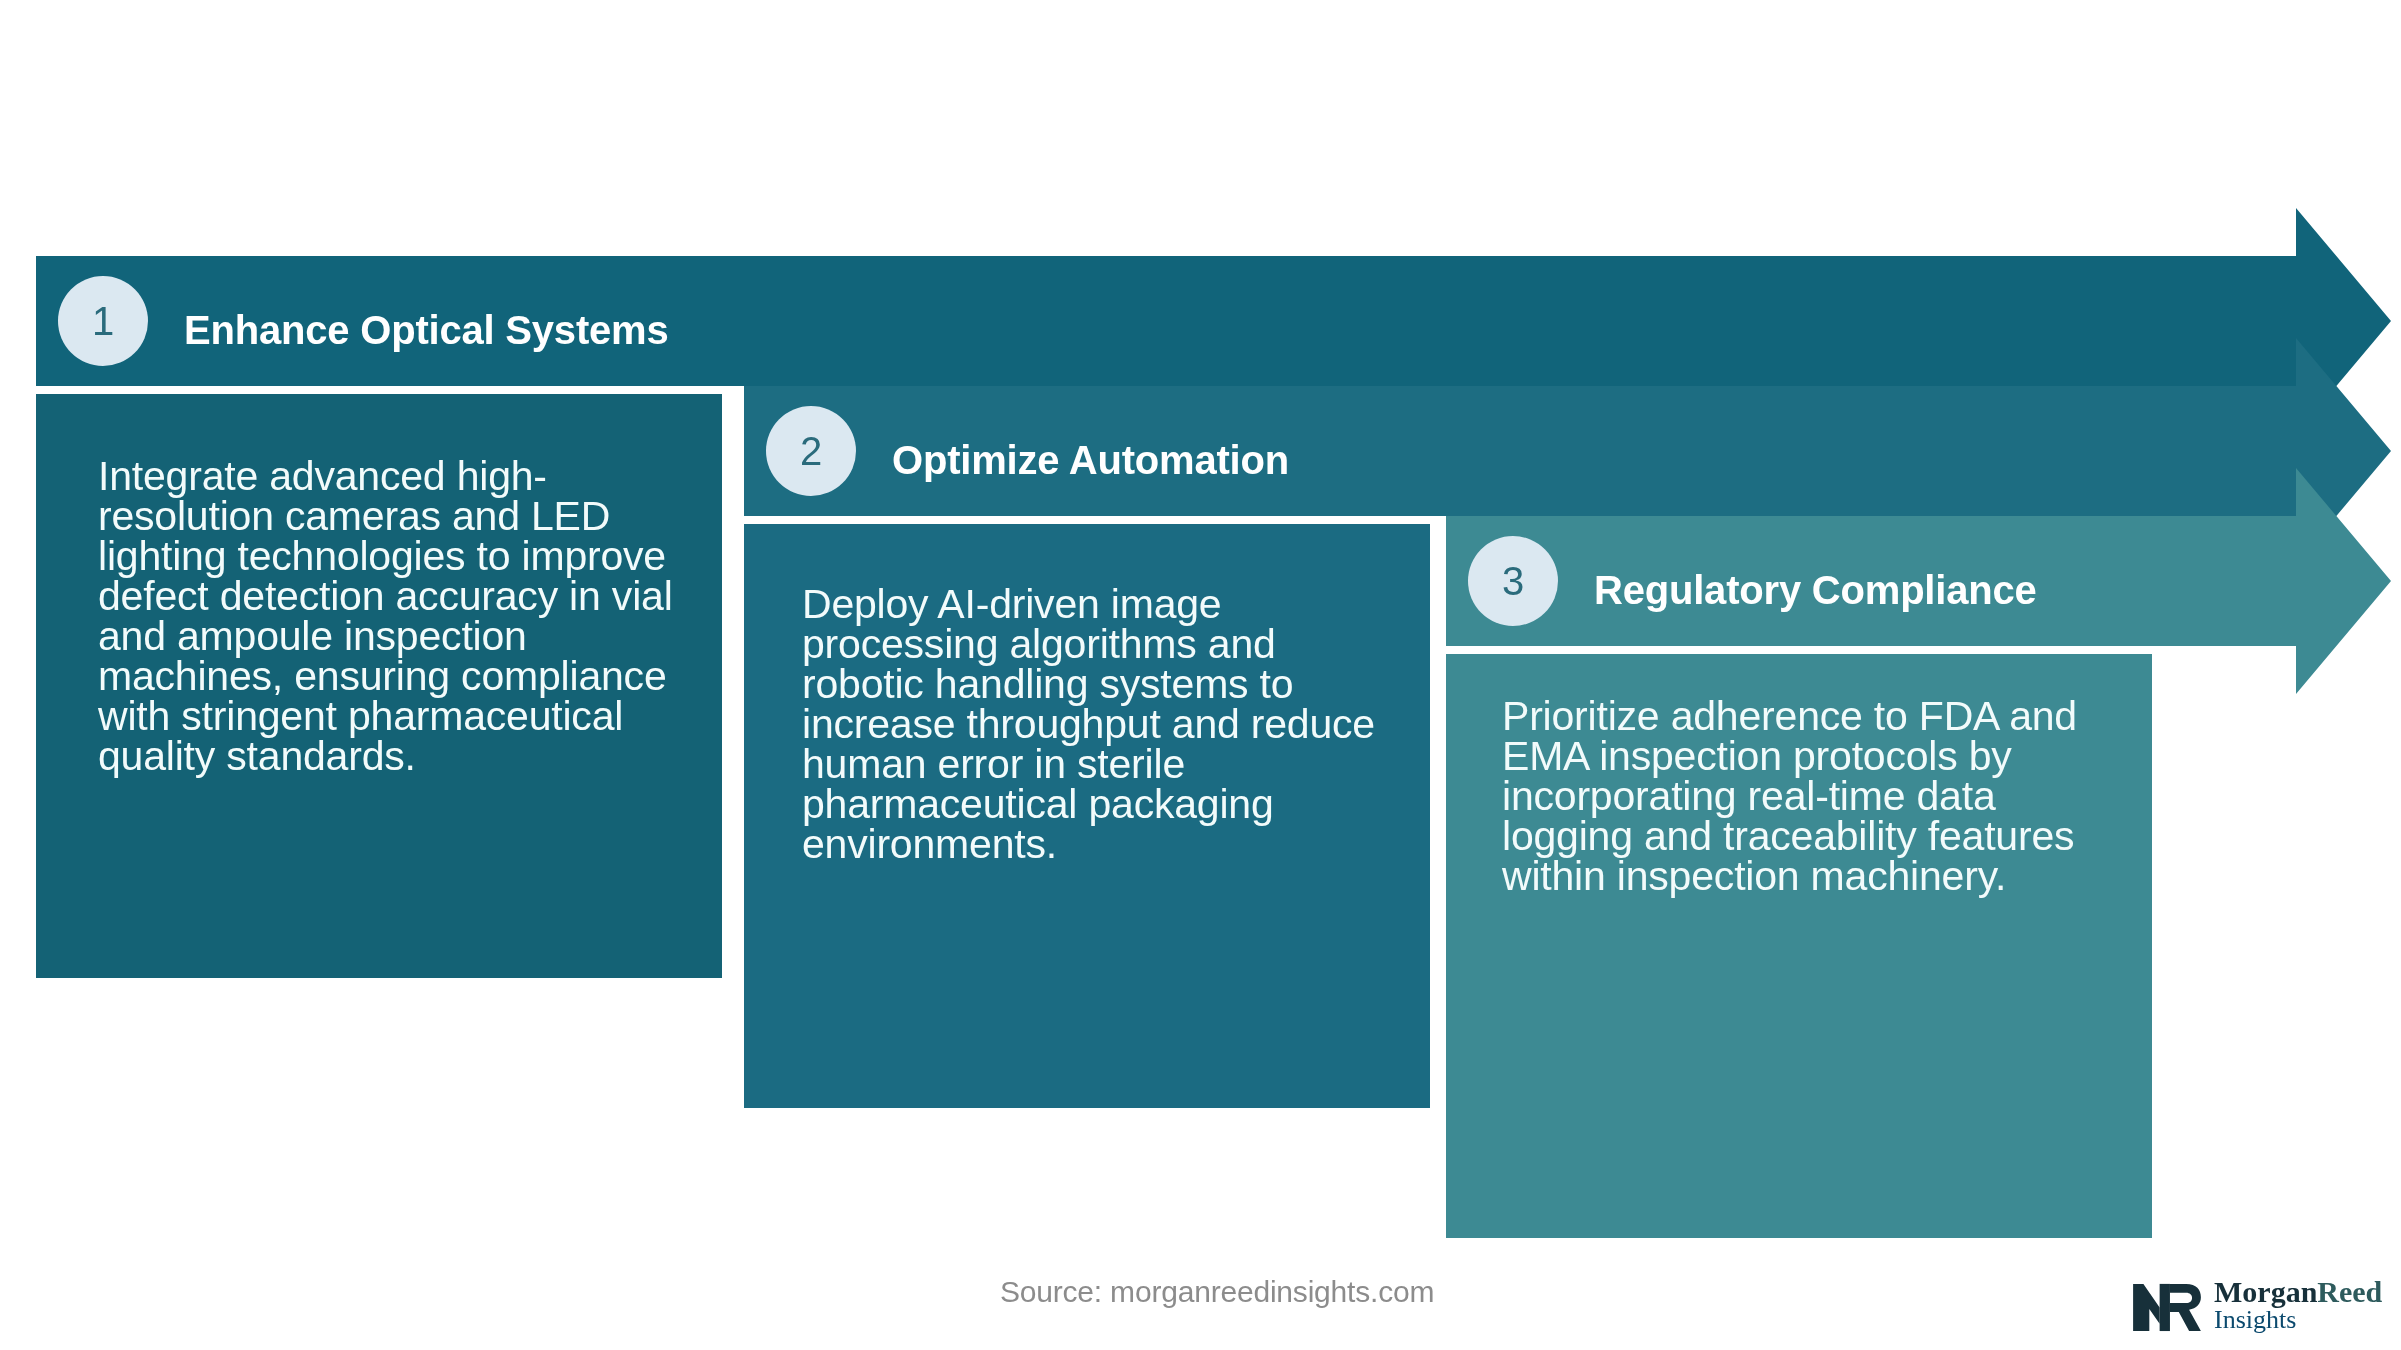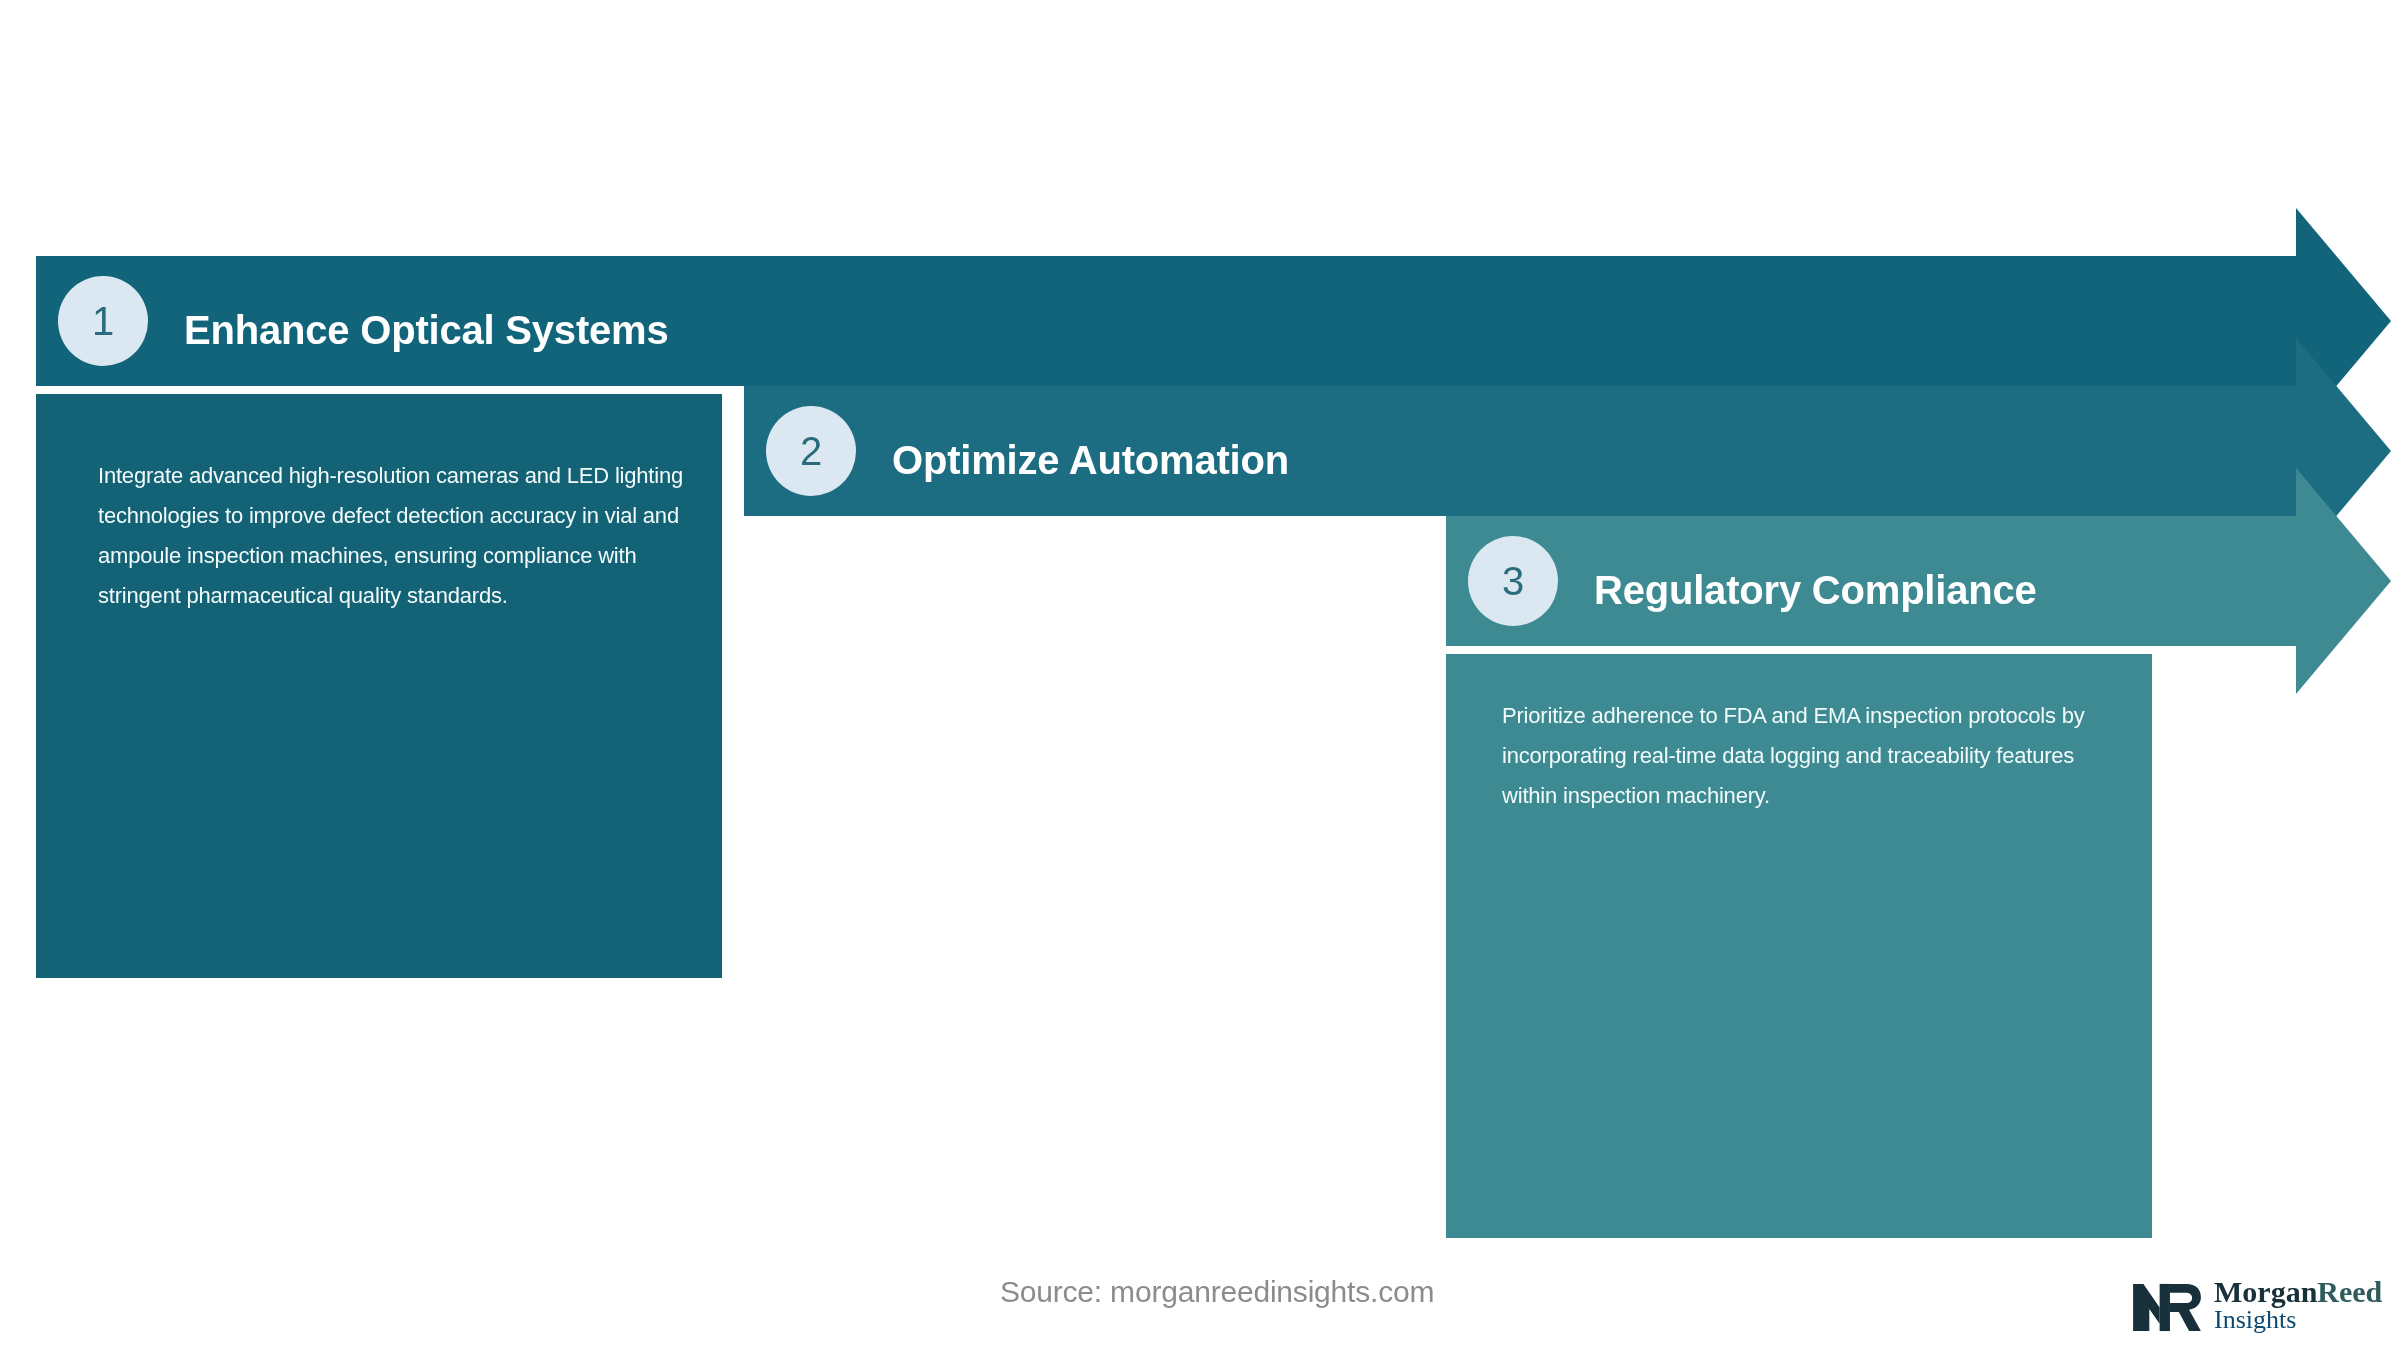--- a/index.html
+++ b/index.html
@@ -91,21 +91,21 @@
     white-space: nowrap;
   }
 
   
   .panel {
     position: absolute;
   }
   .panel-text {
     position: absolute;
     color: #f2fbfb;
-    font-size: 22px;
+    font-size: 41px;
     line-height: 40px;
     letter-spacing: -0.2px;
   }
 
   
   #source {
     position: absolute;
     left: 1000px;
     top: 1275px;
     color: #8c8c8c;
@@ -170,20 +170,23 @@
     <div class="arrow-body" style="width:1502px; background:#1d6d82;"></div>
     <div class="arrow-head" style="left:1492px;">
       <svg viewBox="0 0 155 226" preserveAspectRatio="none" aria-hidden="true">
         <path d="M0 48 L60 48 L60 0 L155 113 L60 226 L60 178 L0 178 Z" fill="#1d6d82"></path>
       </svg>
     </div>
     <div class="num-circle">2</div>
     <div class="row-title" style="left:148px;">Optimize Automation</div>
   </div>
 
+  <div class="panel" style="left:744px; top:524px; width:686px; height:584px; background:#1b6b82;">
+    <div class="panel-text" style="left:58px; top:60px; width:594px;">Deploy AI-driven image processing algorithms and robotic handling systems to increase throughput and reduce human error in sterile pharmaceutical packaging environments.</div>
+  </div>
 
   <div class="arrow-row" style="left:1446px; top:516px; width:880px;">
     <div class="arrow-body" style="width:800px; background:#3d8a93;"></div>
     <div class="arrow-head" style="left:790px;">
       <svg viewBox="0 0 155 226" preserveAspectRatio="none" aria-hidden="true">
         <path d="M0 48 L60 48 L60 0 L155 113 L60 226 L60 178 L0 178 Z" fill="#3d8a93"></path>
       </svg>
     </div>
     <div class="num-circle">3</div>
     <div class="row-title" style="left:148px;">Regulatory Compliance</div>

